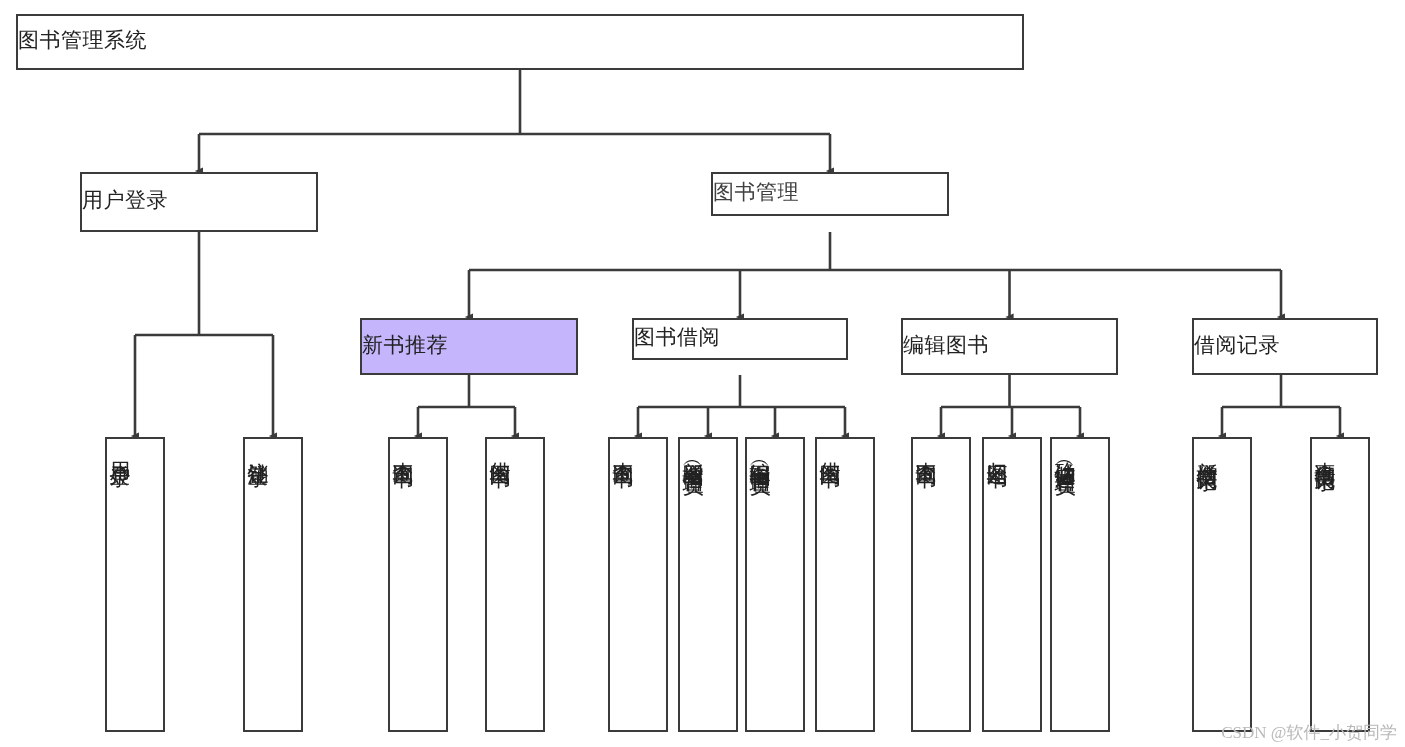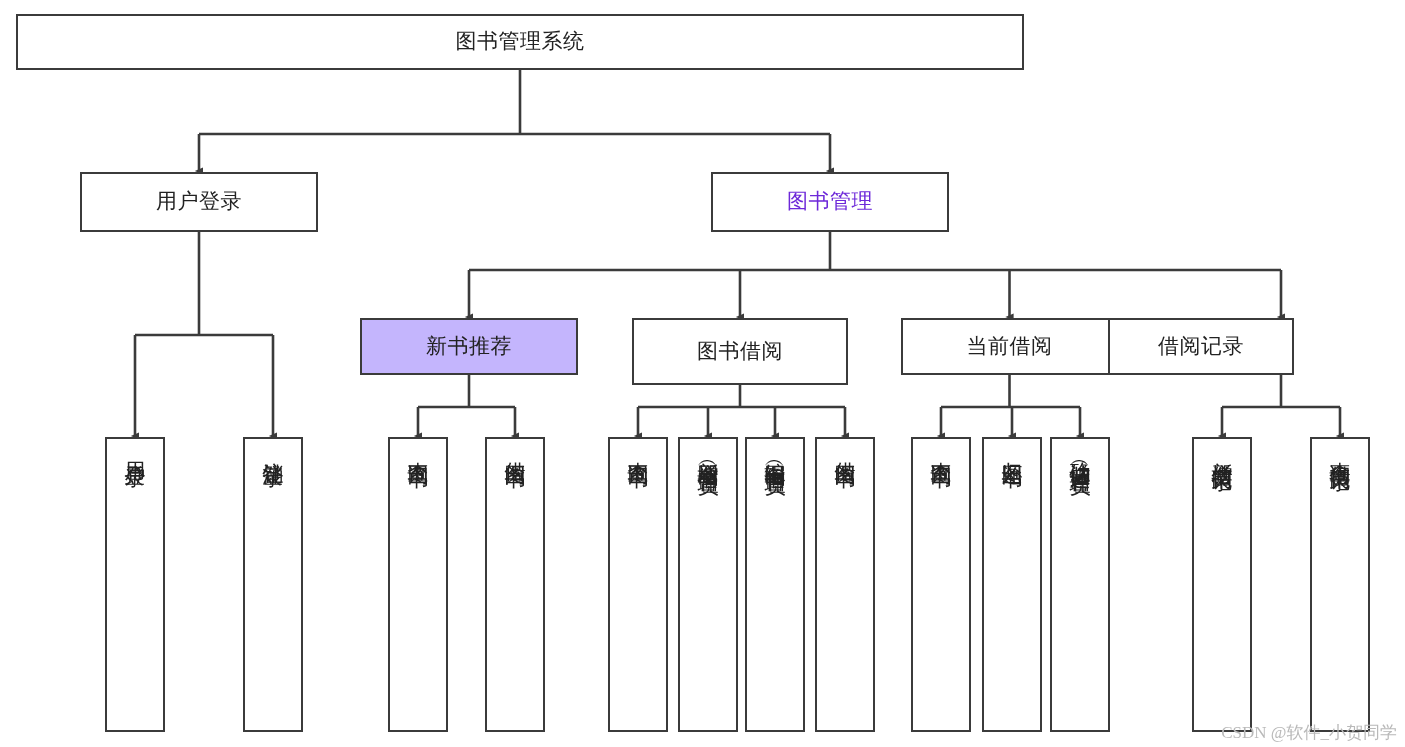--- a/index.html
+++ b/index.html
@@ -26,23 +26,24 @@
     height: 747px;
     pointer-events: none;
   }
   .node {
     position: absolute;
     box-sizing: border-box;
     background: #ffffff;
     border: 2px solid #3b3b3b;
     display: flex;
     align-items: center;
-    justify-content: center;
+    justify-content: flex-start;
     color: #222222;
     z-index: 2;
+    font-family: Liberation Mono, monospace;
   }
   .node .lbl {
     display: block;
     text-align: center;
     line-height: 1.22;
     letter-spacing: 0.5px;
   }
   
   .node.horiz .lbl {
     font-size: 21px;
@@ -120,33 +121,33 @@
       </g>
   </svg>
 
   <div id="node-layer">
       <div class="node horiz" id="node-root" style="left: 16px; top: 14px; width: 1008px; height: 56px; border-color: rgb(59, 59, 59); background: rgb(255, 255, 255); color: rgb(34, 34, 34);">
         <span class="lbl">图书管理系统</span>
       </div>
       <div class="node horiz" id="node-login" style="left: 80px; top: 172px; width: 238px; height: 60px; border-color: rgb(59, 59, 59); background: rgb(255, 255, 255); color: rgb(34, 34, 34);">
         <span class="lbl">用户登录</span>
       </div>
-      <div class="node horiz" id="node-bookmgmt" style="left: 711px; top: 172px; width: 238px; height: 60px; border-color: rgb(59, 59, 59); background: rgb(255, 255, 255); color: #6d28d9;">
+      <div class="node horiz" id="node-bookmgmt" style="left: 711px; top: 172px; width: 238px; height: 44px; border-color: rgb(59, 59, 59); background: rgb(255, 255, 255); color: #404040;">
         <span class="lbl">图书管理</span>
       </div>
       <div class="node horiz" id="node-newbook" style="left: 360px; top: 318px; width: 218px; height: 57px; border-color: rgb(59, 59, 59); background: #c4b5fd; color: rgb(34, 34, 34);">
         <span class="lbl">新书推荐</span>
       </div>
-      <div class="node horiz" id="node-borrow" style="left: 632px; top: 318px; width: 216px; height: 67px; border-color: rgb(59, 59, 59); background: rgb(255, 255, 255); color: rgb(34, 34, 34);">
+      <div class="node horiz" id="node-borrow" style="left: 632px; top: 318px; width: 216px; height: 42px; border-color: rgb(59, 59, 59); background: rgb(255, 255, 255); color: rgb(34, 34, 34);">
         <span class="lbl">图书借阅</span>
       </div>
       <div class="node horiz" id="node-current" style="left: 901px; top: 318px; width: 217px; height: 57px; border-color: rgb(59, 59, 59); background: rgb(255, 255, 255); color: rgb(34, 34, 34);">
-        <span class="lbl">当前借阅</span>
+        <span class="lbl">编辑图书</span>
       </div>
-      <div class="node horiz" id="node-records" style="left: 1108px; top: 318px; width: 186px; height: 57px; border-color: rgb(59, 59, 59); background: rgb(255, 255, 255); color: rgb(34, 34, 34);">
+      <div class="node horiz" id="node-records" style="left: 1192px; top: 318px; width: 186px; height: 57px; border-color: rgb(59, 59, 59); background: rgb(255, 255, 255); color: rgb(34, 34, 34);">
         <span class="lbl">借阅记录</span>
       </div>
       <div class="node vert" id="node-leaf1" style="left: 105px; top: 437px; width: 60px; height: 295px; border-color: rgb(59, 59, 59); background: rgb(255, 255, 255); color: rgb(34, 34, 34);">
         <span class="lbl">用户登录</span>
       </div>
       <div class="node vert" id="node-leaf2" style="left: 243px; top: 437px; width: 60px; height: 295px; border-color: rgb(59, 59, 59); background: rgb(255, 255, 255); color: rgb(34, 34, 34);">
         <span class="lbl">注销登录</span>
       </div>
       <div class="node vert" id="node-leaf3" style="left: 388px; top: 437px; width: 60px; height: 295px; border-color: rgb(59, 59, 59); background: rgb(255, 255, 255); color: rgb(34, 34, 34);">
         <span class="lbl">查询图书</span>

